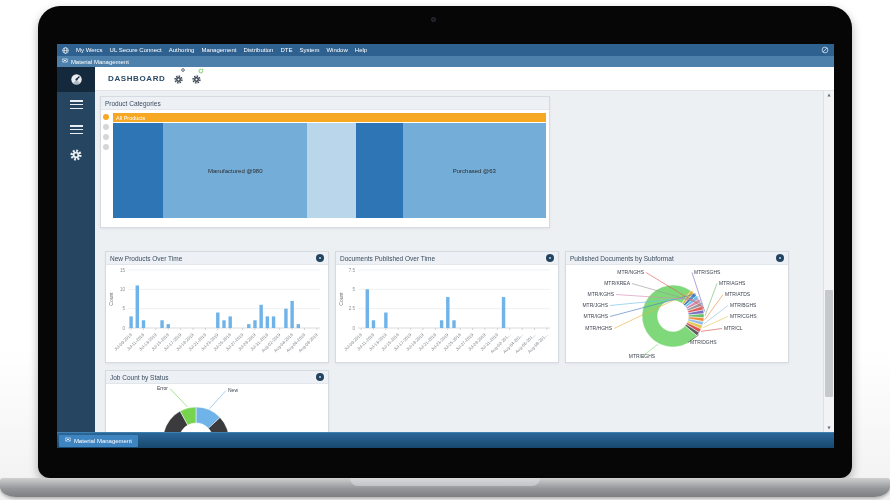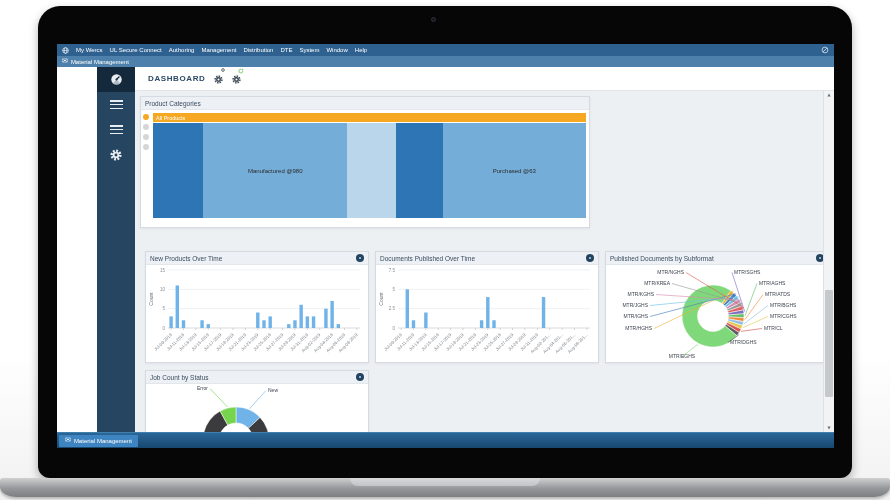--- a/index.html
+++ b/index.html
@@ -28,21 +28,21 @@
     background:#fff; display:flex; flex-direction:column; overflow:hidden; }
 
   .menubar { height:12px; background:#2F6190; color:#fff; display:flex;
     align-items:center; gap:7px; padding:0 5px; font-size:6px; flex:0 0 auto; }
   .menubar .mitem { cursor:default; white-space:nowrap; }
   .mb-right { margin-left:auto; display:flex; align-items:center; }
 
   .tabrow { height:11px; background:#4D80AB; color:#fff; display:flex;
     align-items:center; gap:3px; padding:0 5px; font-size:6px; flex:0 0 auto; }
 
-  .approw { height:365px; display:flex; flex:0 0 auto;padding-left:40px; }
+  .approw { height:365px; display:flex; flex:0 0 auto; }
   .sidebar { width:38px; background:#264560; display:flex; flex-direction:column; align-items:center; }
   .side-item { width:38px; height:25px; display:flex; align-items:center; justify-content:center; }
   .side-item.active { background:#15293C; }
   .hlines { width:13px; height:10px;
     background:repeating-linear-gradient(to bottom,#E9EEF3 0 1.6px,transparent 1.6px 3.8px); }
 
   .main { flex:1; position:relative; background:#EDF0F3; overflow:hidden; }
   .toolbar { height:24px; background:#fff; border-bottom:1px solid #e1e4e8;
     display:flex; align-items:center; gap:9px; padding-left:13px; }
   .toolbar-title { font-size:8px; font-weight:bold; color:#2C4A66; letter-spacing:.6px; }

